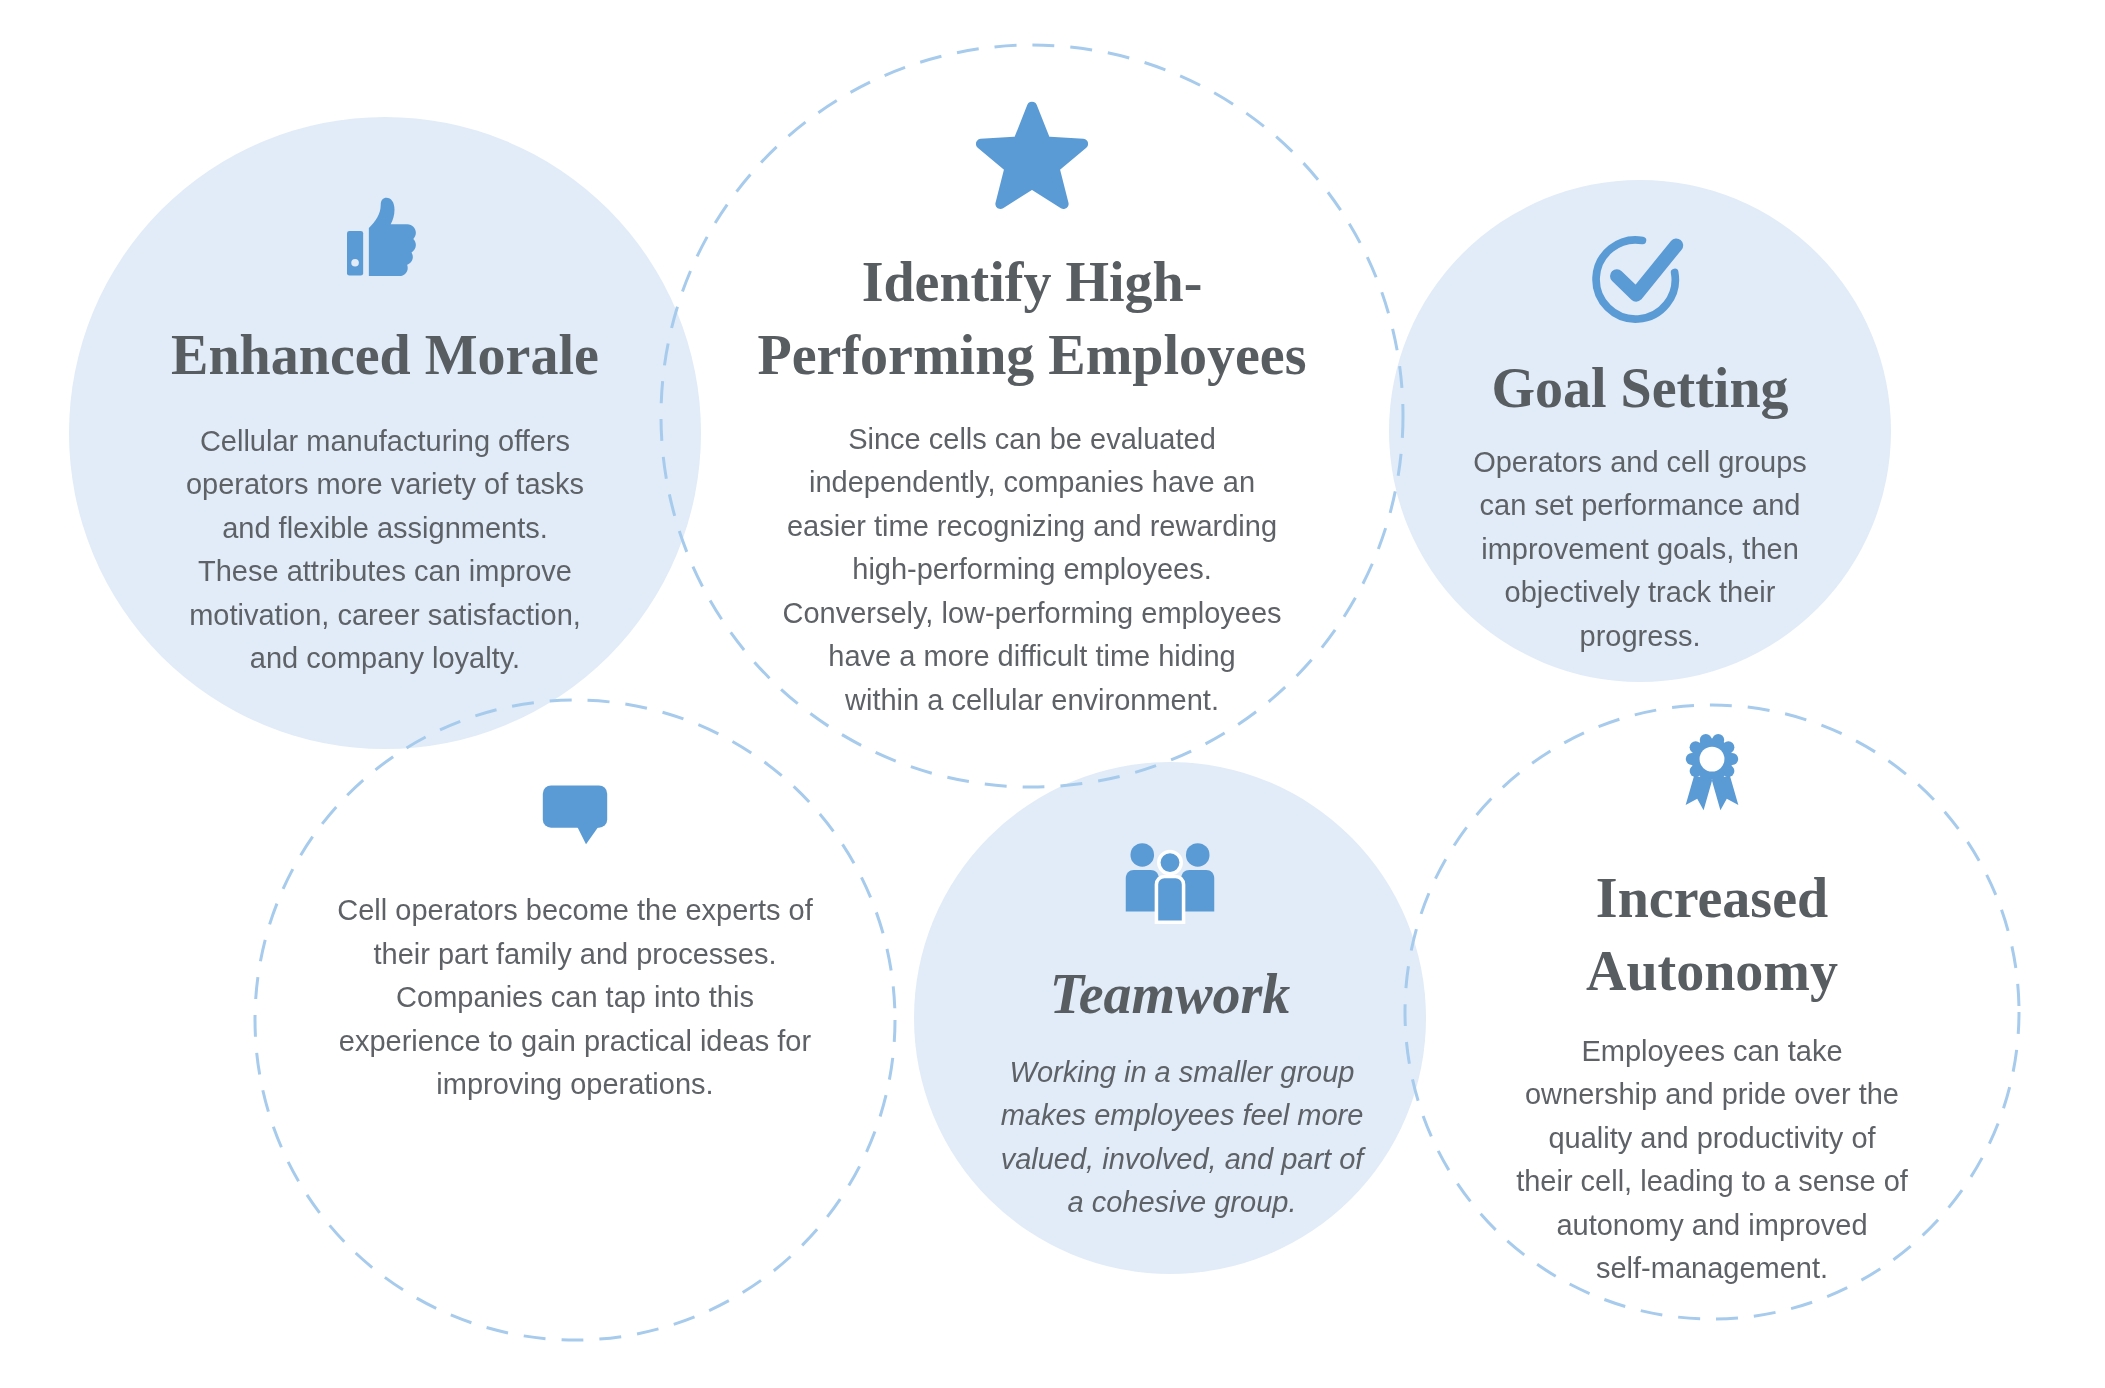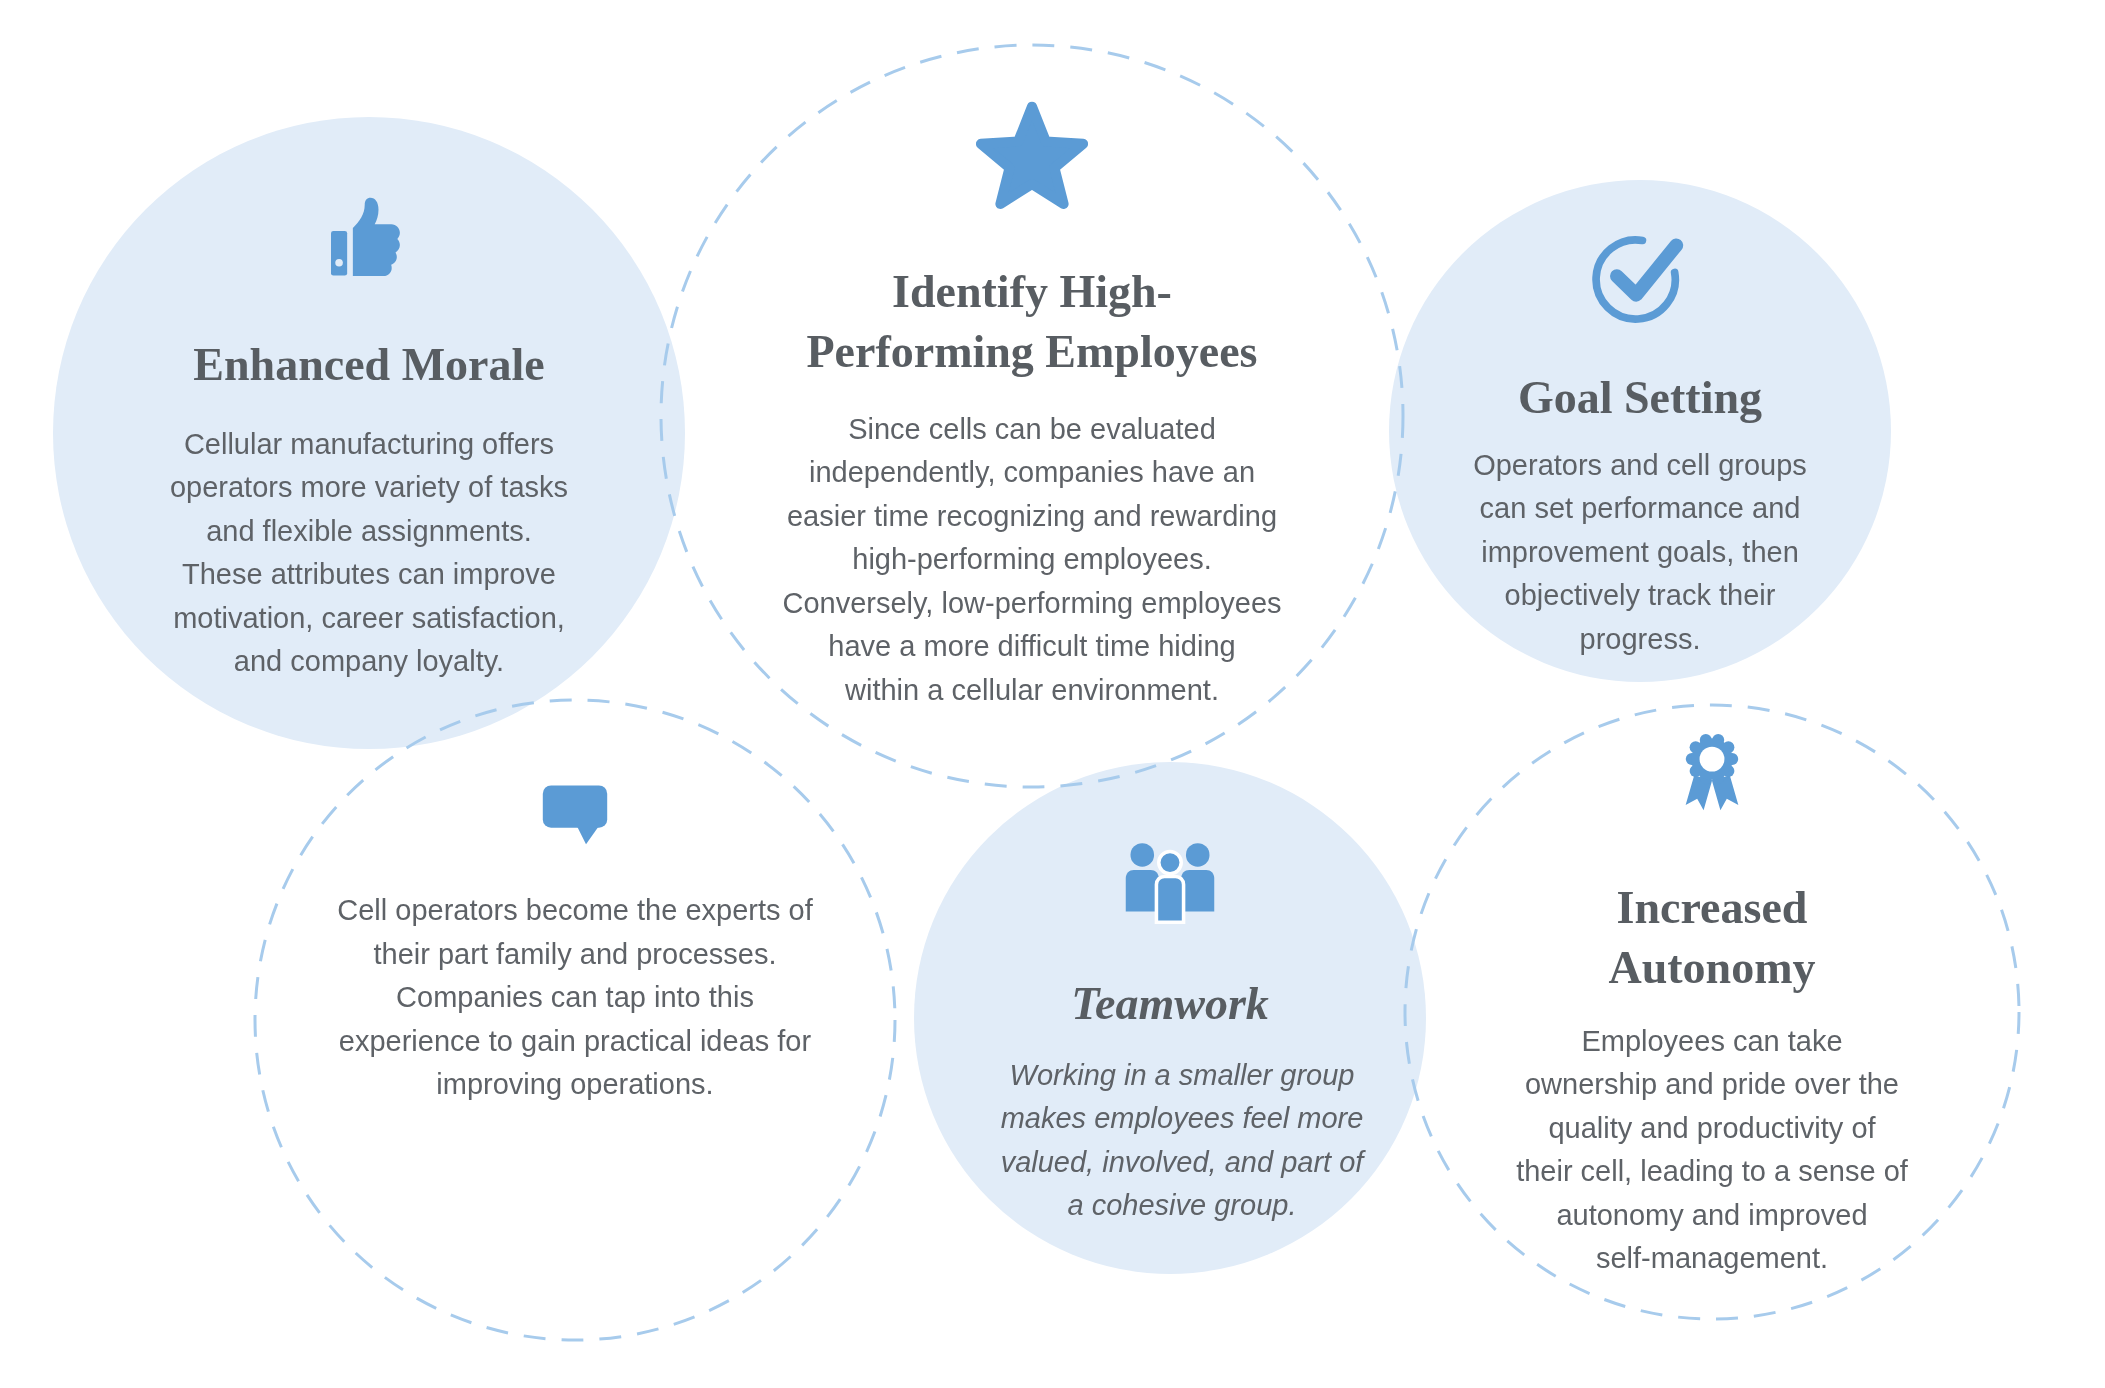--- a/index.html
+++ b/index.html
@@ -16,34 +16,34 @@
   .content{
     position:absolute;left:0;top:0;right:0;bottom:0;
     display:flex;flex-direction:column;align-items:center;
     text-align:center;
   }
   .icon{flex:0 0 auto;}
   .title{
     font-family:"Liberation Serif","DejaVu Serif",serif;
     font-weight:600;
     color:#585d62;
-    font-size:46px;
+    font-size:56px;
     line-height:1.3;
-    margin:16px;
+    margin:0;
     white-space:pre-line;
   }
   .body{
     color:#5e6267;
     font-size:29px;
     line-height:1.5;
     margin:0;
     white-space:pre-line;
   }
   
-  .b1{left:53px;top:117px;width:632px;height:632px;}
+  .b1{left:69px;top:117px;width:632px;height:632px;}
   .b2{left:658px;top:42px;width:748px;height:748px;}
   .b3{left:1389px;top:180px;width:502px;height:502px;}
   .b4{left:252px;top:697px;width:646px;height:646px;}
   .b5{left:914px;top:762px;width:512px;height:512px;}
   .b6{left:1402px;top:702px;width:620px;height:620px;}
   
   .b1 .content{padding-top:75px;} .b1 .icon{margin-bottom:32px;} .b1 .title{margin-bottom:28px;} .b1 .body{max-width:500px;}
   .b2 .content{padding-top:58px;} .b2 .icon{margin-bottom:34px;} .b2 .title{margin-bottom:26px;} .b2 .body{max-width:610px;}
   .b3 .content{padding-top:40px;} .b3 .icon{margin-bottom:22px;} .b3 .title{margin-bottom:16px;} .b3 .body{max-width:440px;}
   .b4 .content{padding-top:70px;} .b4 .icon{margin-bottom:30px;} .b4 .title{margin-bottom:26px;} .b4 .body{max-width:590px;}

